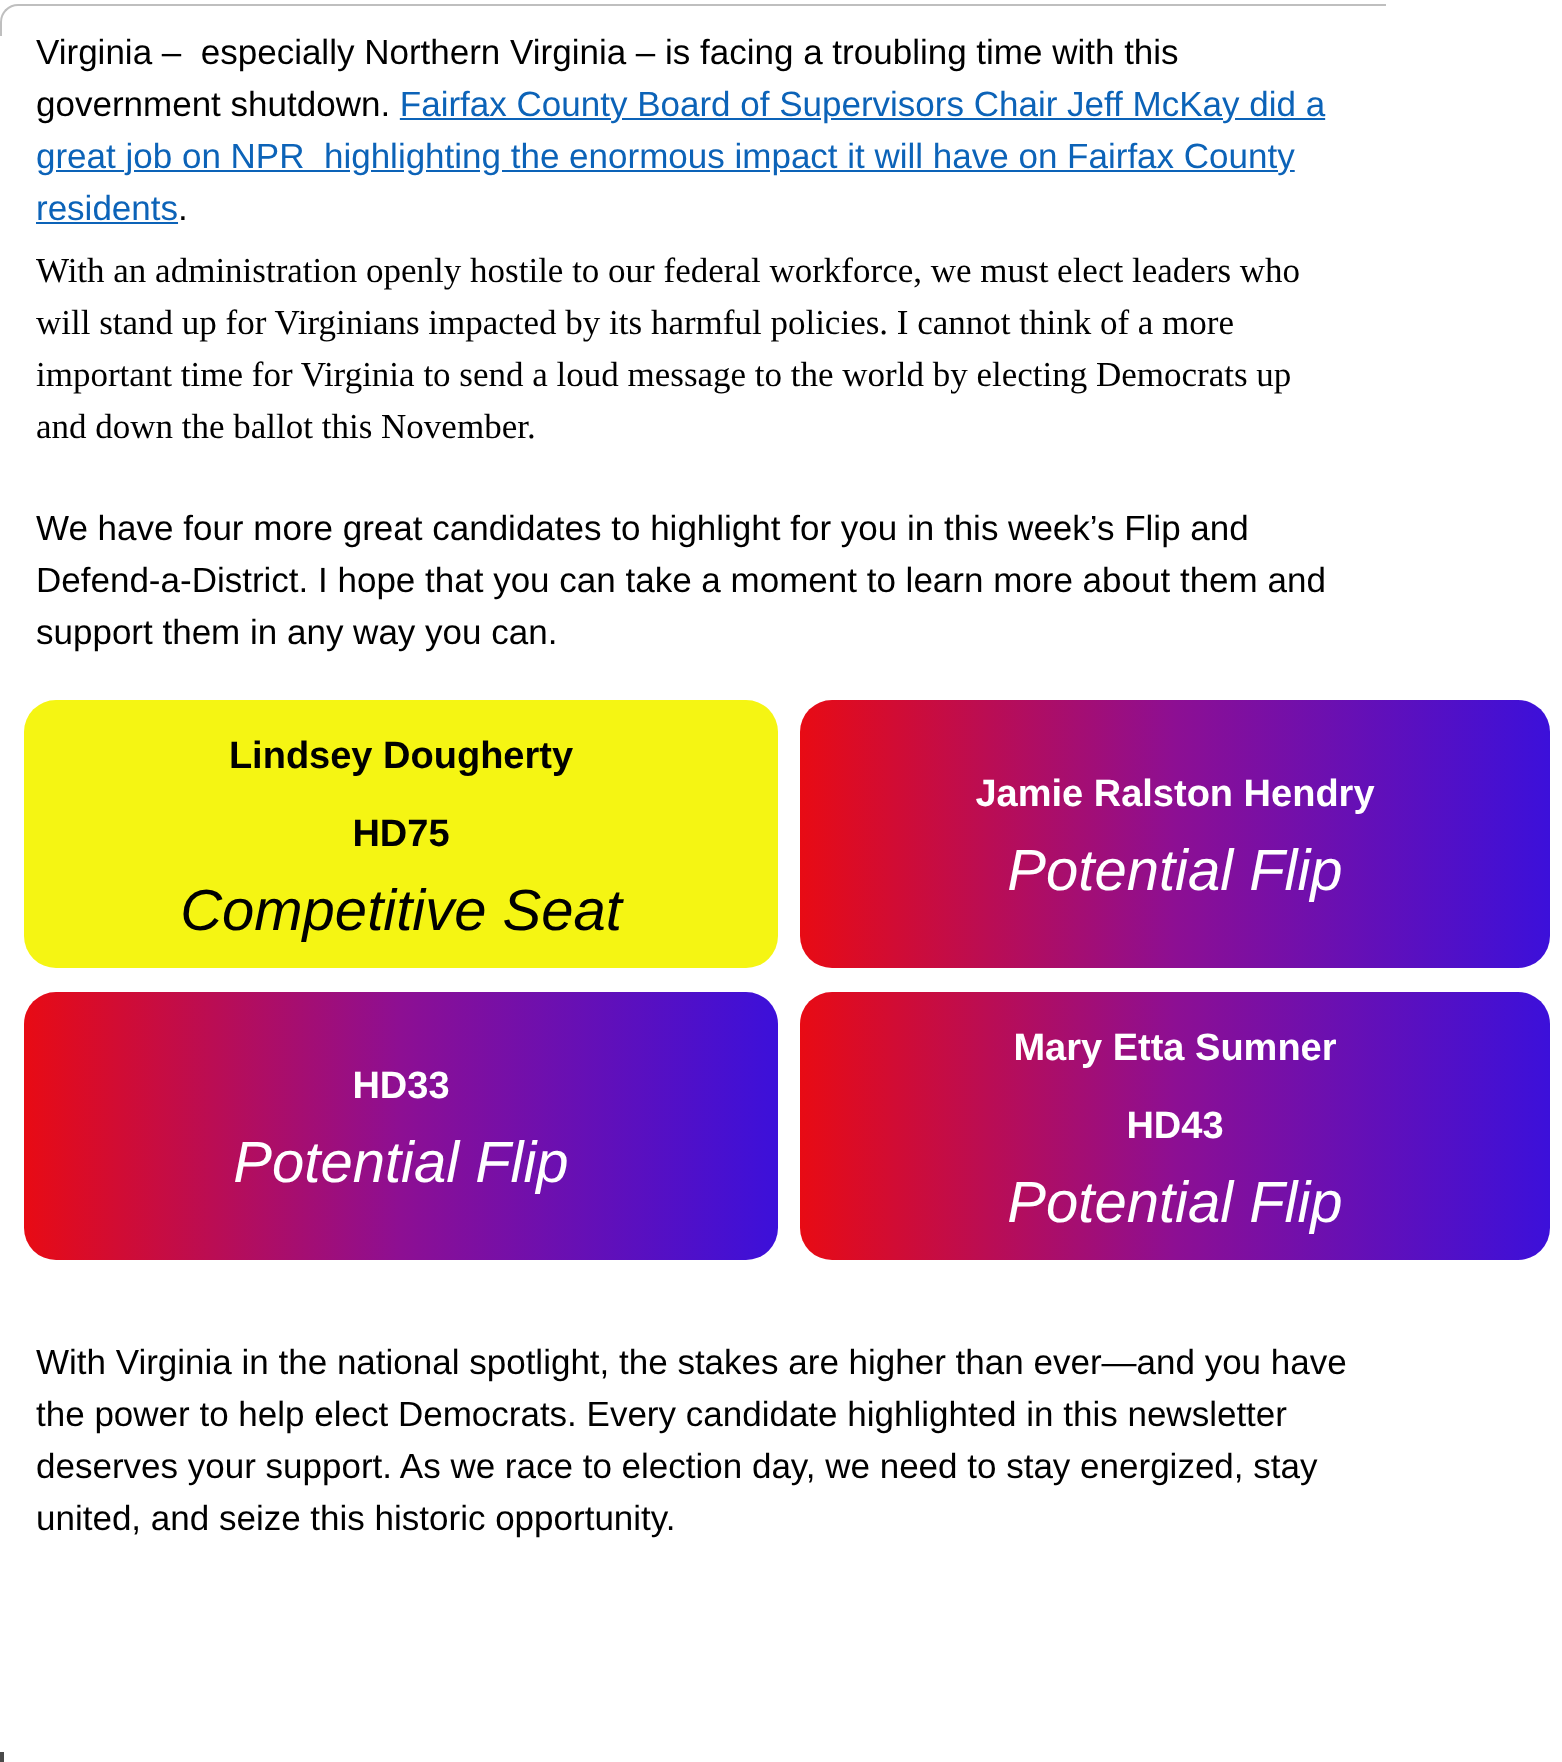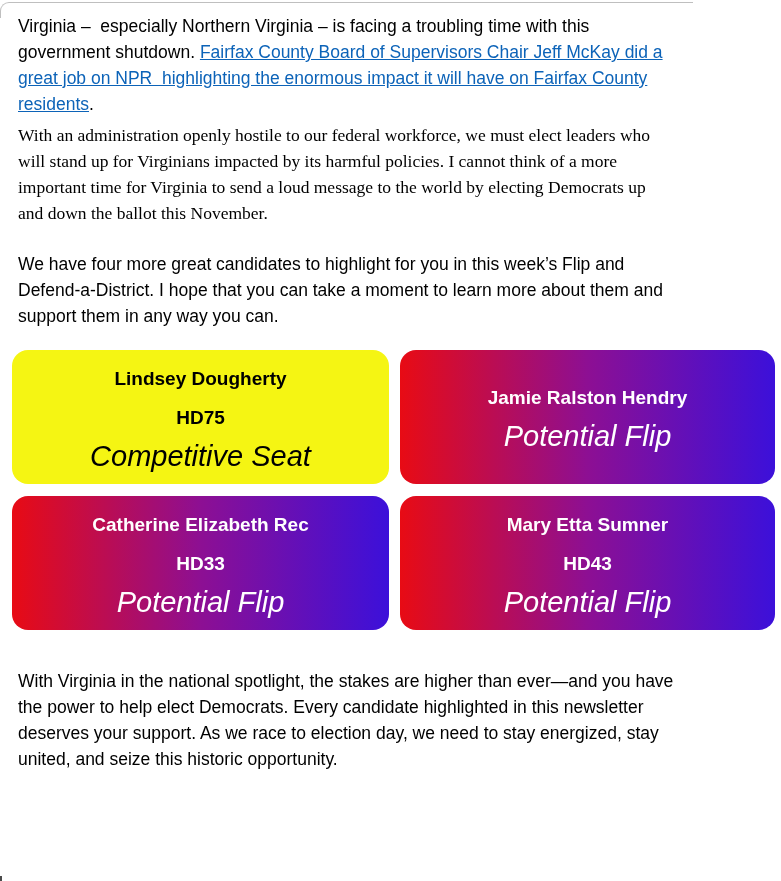--- a/index.html
+++ b/index.html
@@ -114,21 +114,20 @@
       <div class="card-district">HD75</div>
       <div class="card-status">Competitive Seat</div>
     </div>
 
     <div class="card gradient">
       <div class="card-name">Jamie Ralston Hendry</div>
       <div class="card-status">Potential Flip</div>
     </div>
 
     <div class="card gradient">
-      <div class="card-name">Catherine Elizabeth Rec</div>
       <div class="card-district">HD33</div>
       <div class="card-status">Potential Flip</div>
     </div>
 
     <div class="card gradient">
       <div class="card-name">Mary Etta Sumner</div>
       <div class="card-district">HD43</div>
       <div class="card-status">Potential Flip</div>
     </div>
 

